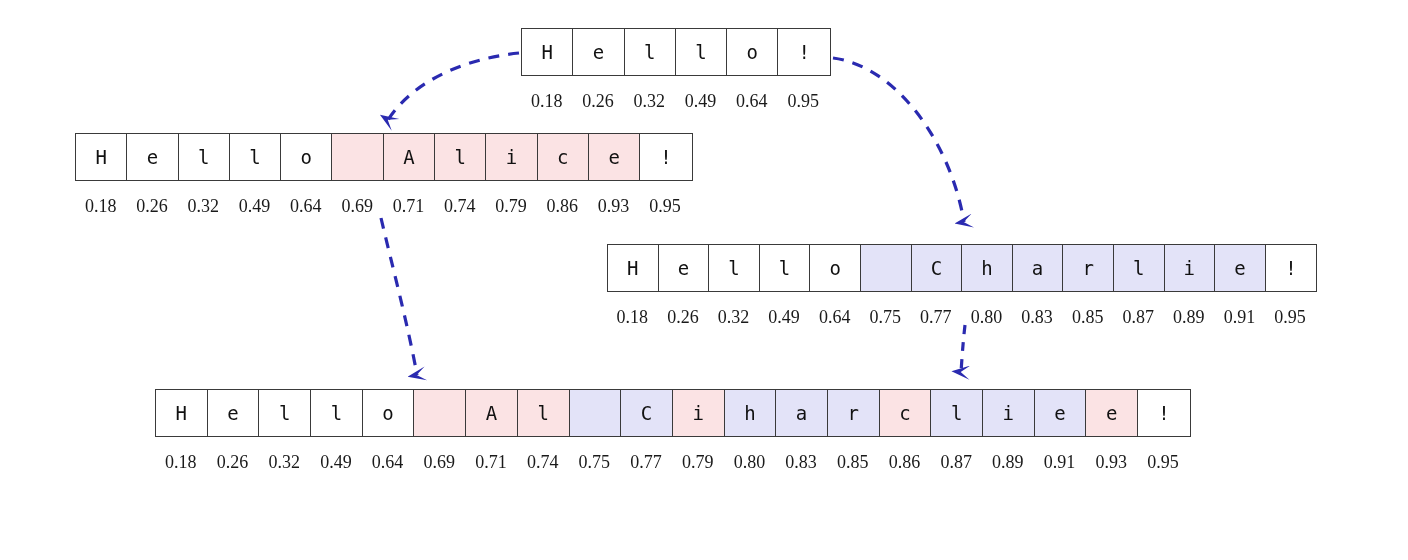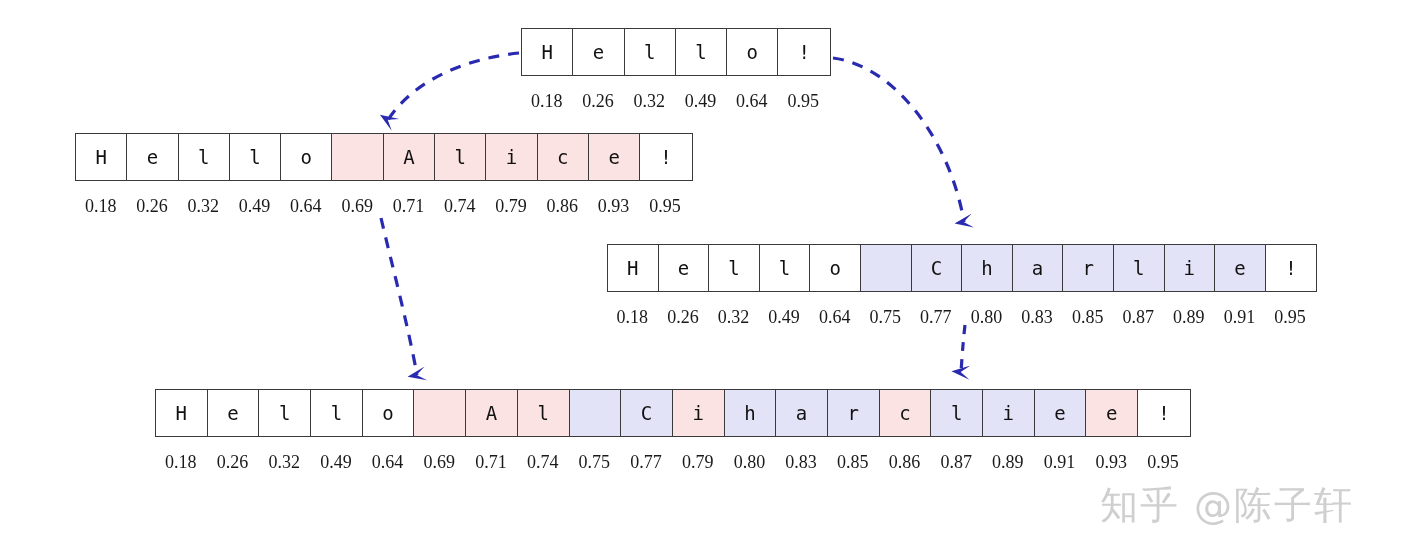--- a/index.html
+++ b/index.html
@@ -240,15 +240,14 @@
           <div class="seq-val" style="width: 51.7px;">0.87</div>
           <div class="seq-val" style="width: 51.7px;">0.89</div>
           <div class="seq-val" style="width: 51.7px;">0.91</div>
           <div class="seq-val" style="width: 51.7px;">0.93</div>
           <div class="seq-val" style="width: 51.7px;">0.95</div>
         </div>
       </div>
     </div>
 
 
-  <div id="watermark">知乎 @陈子轩</div>
 
 </div>
 
 </body></html>

